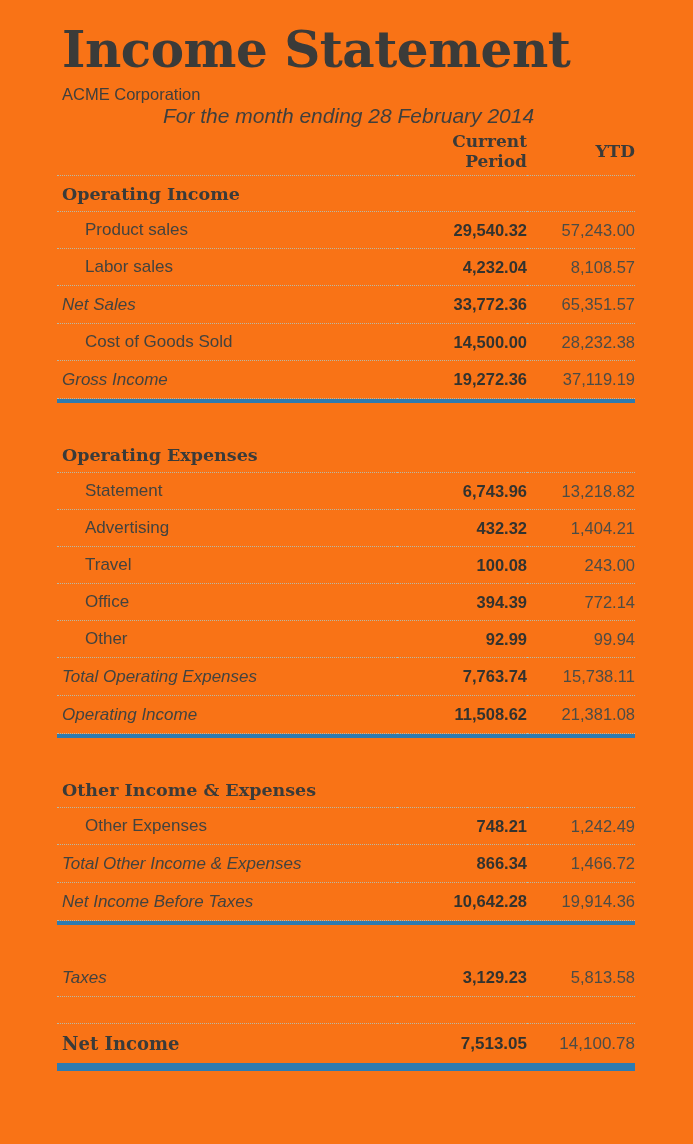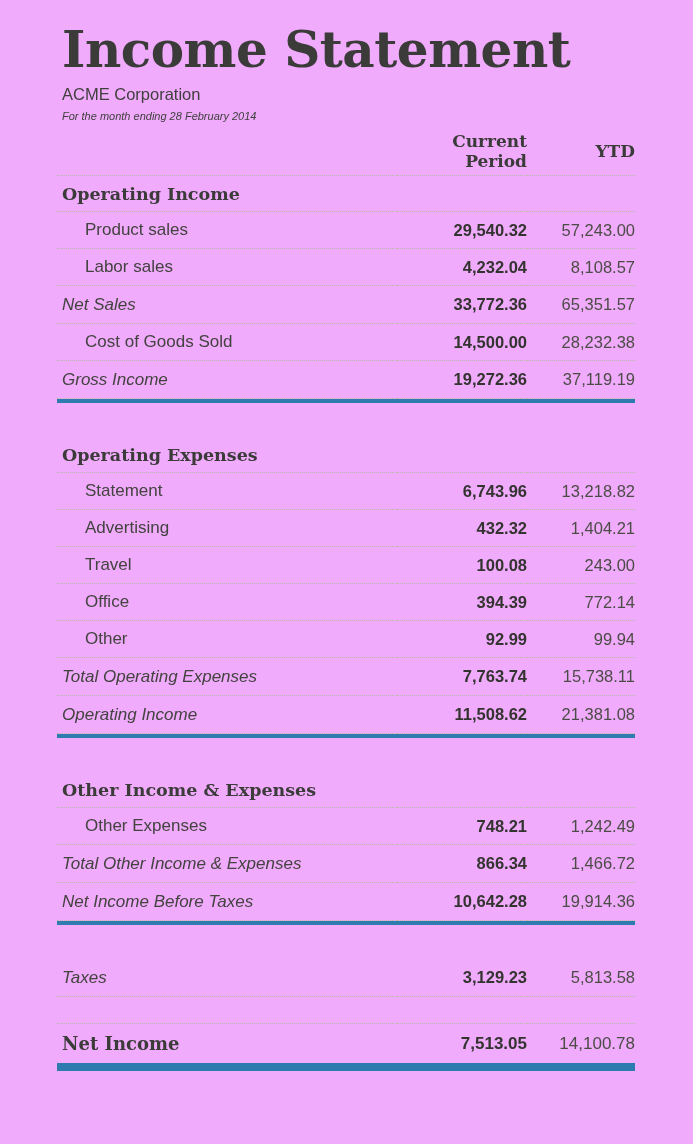--- a/index.html
+++ b/index.html
@@ -40,23 +40,24 @@
   }
   .company-name {
     font-family: "Liberation Sans", sans-serif;
     font-size: 16.5px;
     line-height: 21px;
     color: #3f3f3d;
   }
   .period-line {
     font-family: "Liberation Sans", sans-serif;
     font-style: italic;
-    font-size: 11px;
+    font-size: 21px;
     line-height: 22px;
     color: #3f3f3d;
+    text-align: center;
   }
 
   
   .statement {
     margin-top: 4px;
     padding: 0 58px 0 57px;
   }
   table.sheet {
     width: 100%;
     border-collapse: collapse;
@@ -160,21 +161,21 @@
   tr.gap-row td {
     height: 34px;
   }
   tr.gap-small td {
     height: 26px;
   }
 </style>
 </head>
 <body style="background: rgb(252, 252, 228);">
 
-<div class="page" style="background: #f0abfc;">
+<div class="page" style="background: #f97316;">
 
   <div class="header">
     <div class="doc-title">Income Statement</div>
     <div class="company-name">ACME Corporation</div>
     <div class="period-line">For the month ending 28 February 2014</div>
   </div>
 
   <div class="statement">
     <table class="sheet">
       <colgroup>

